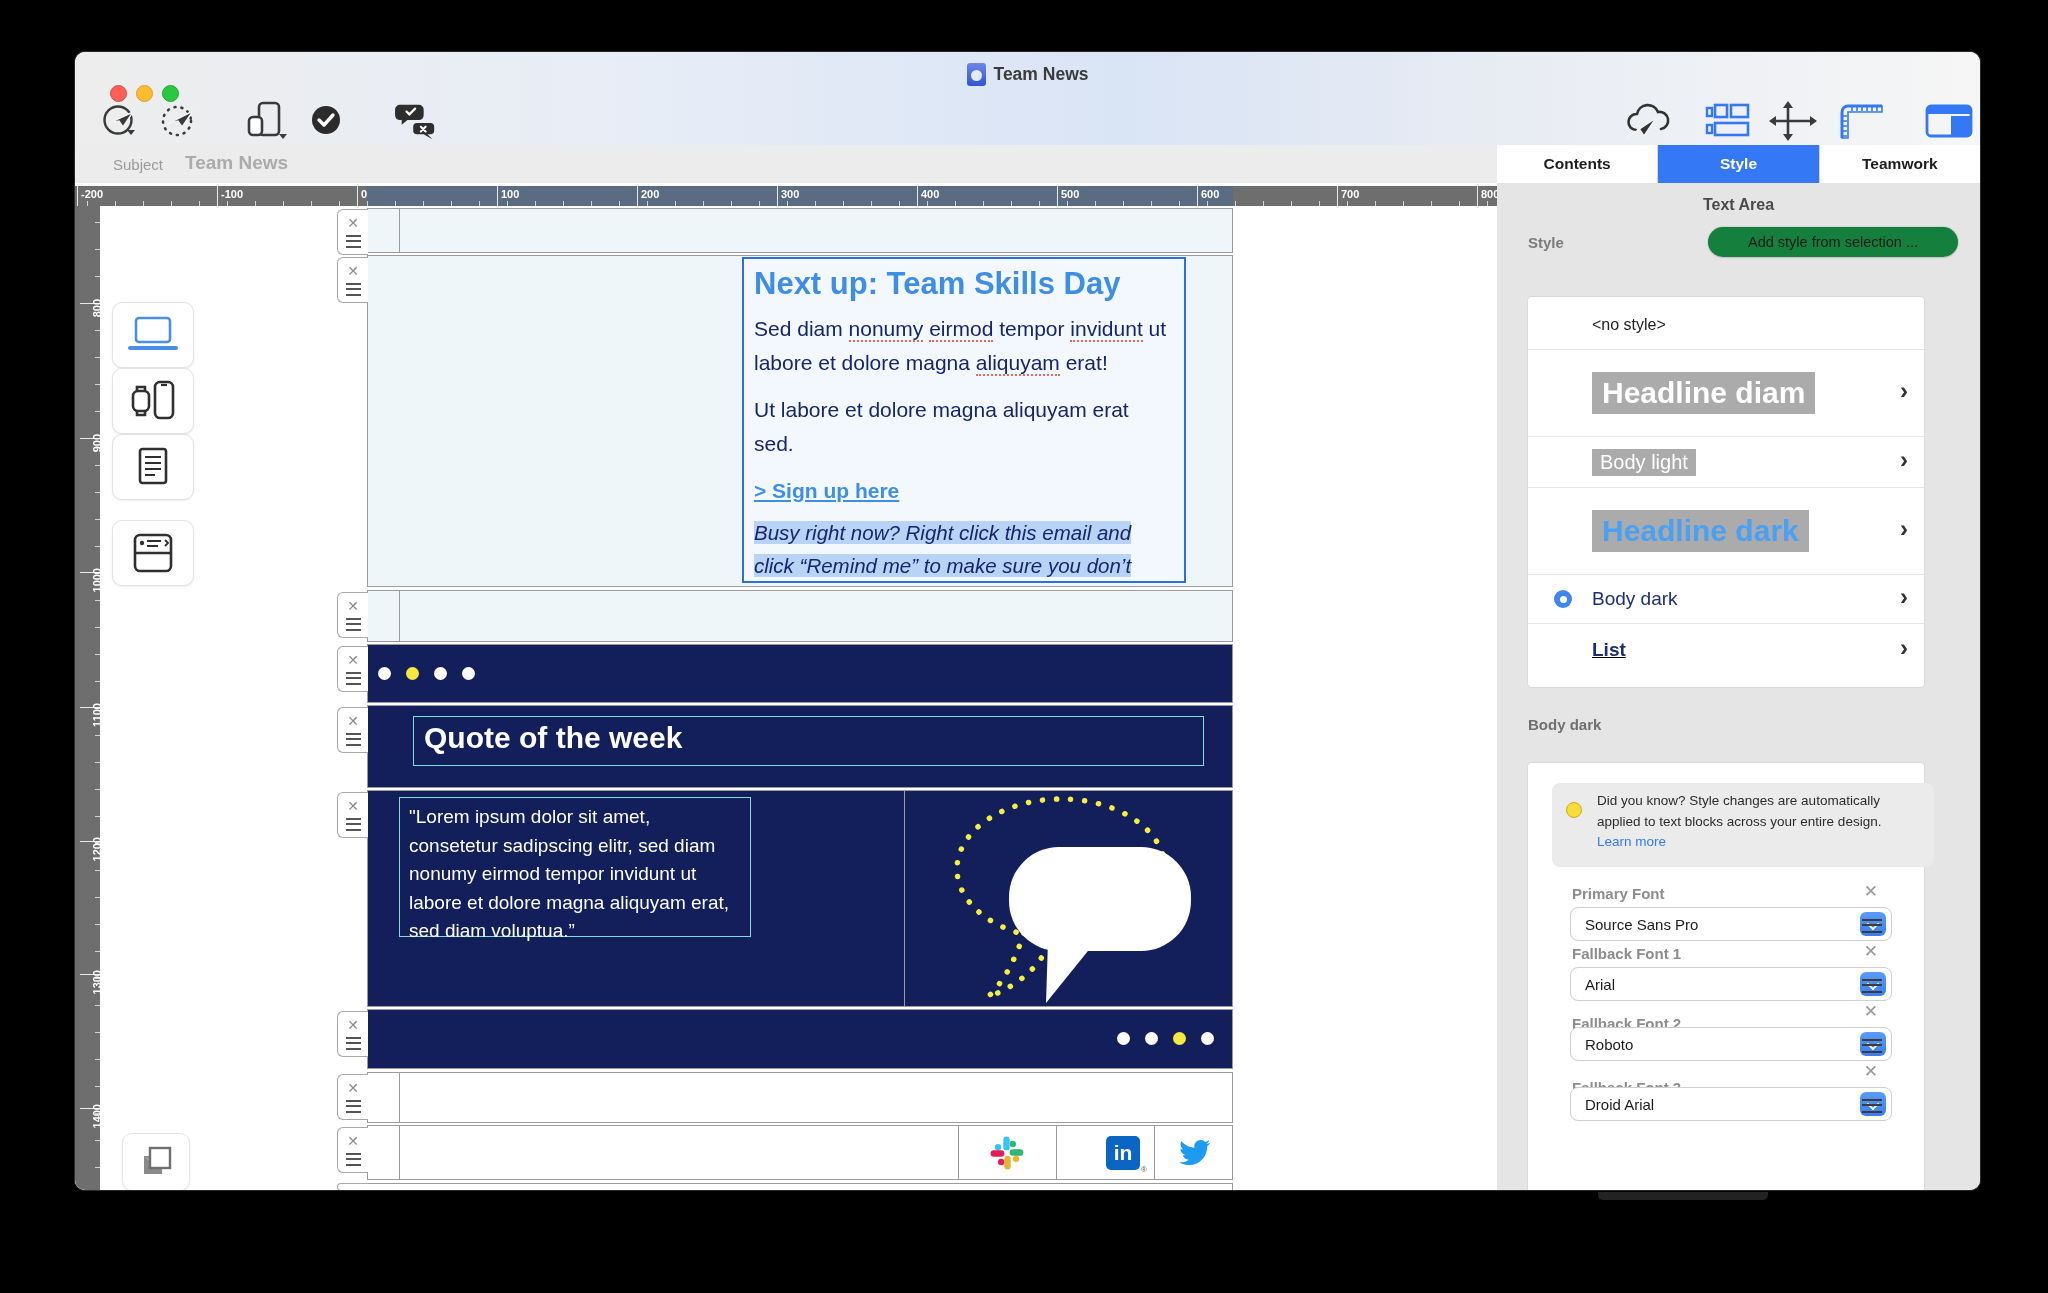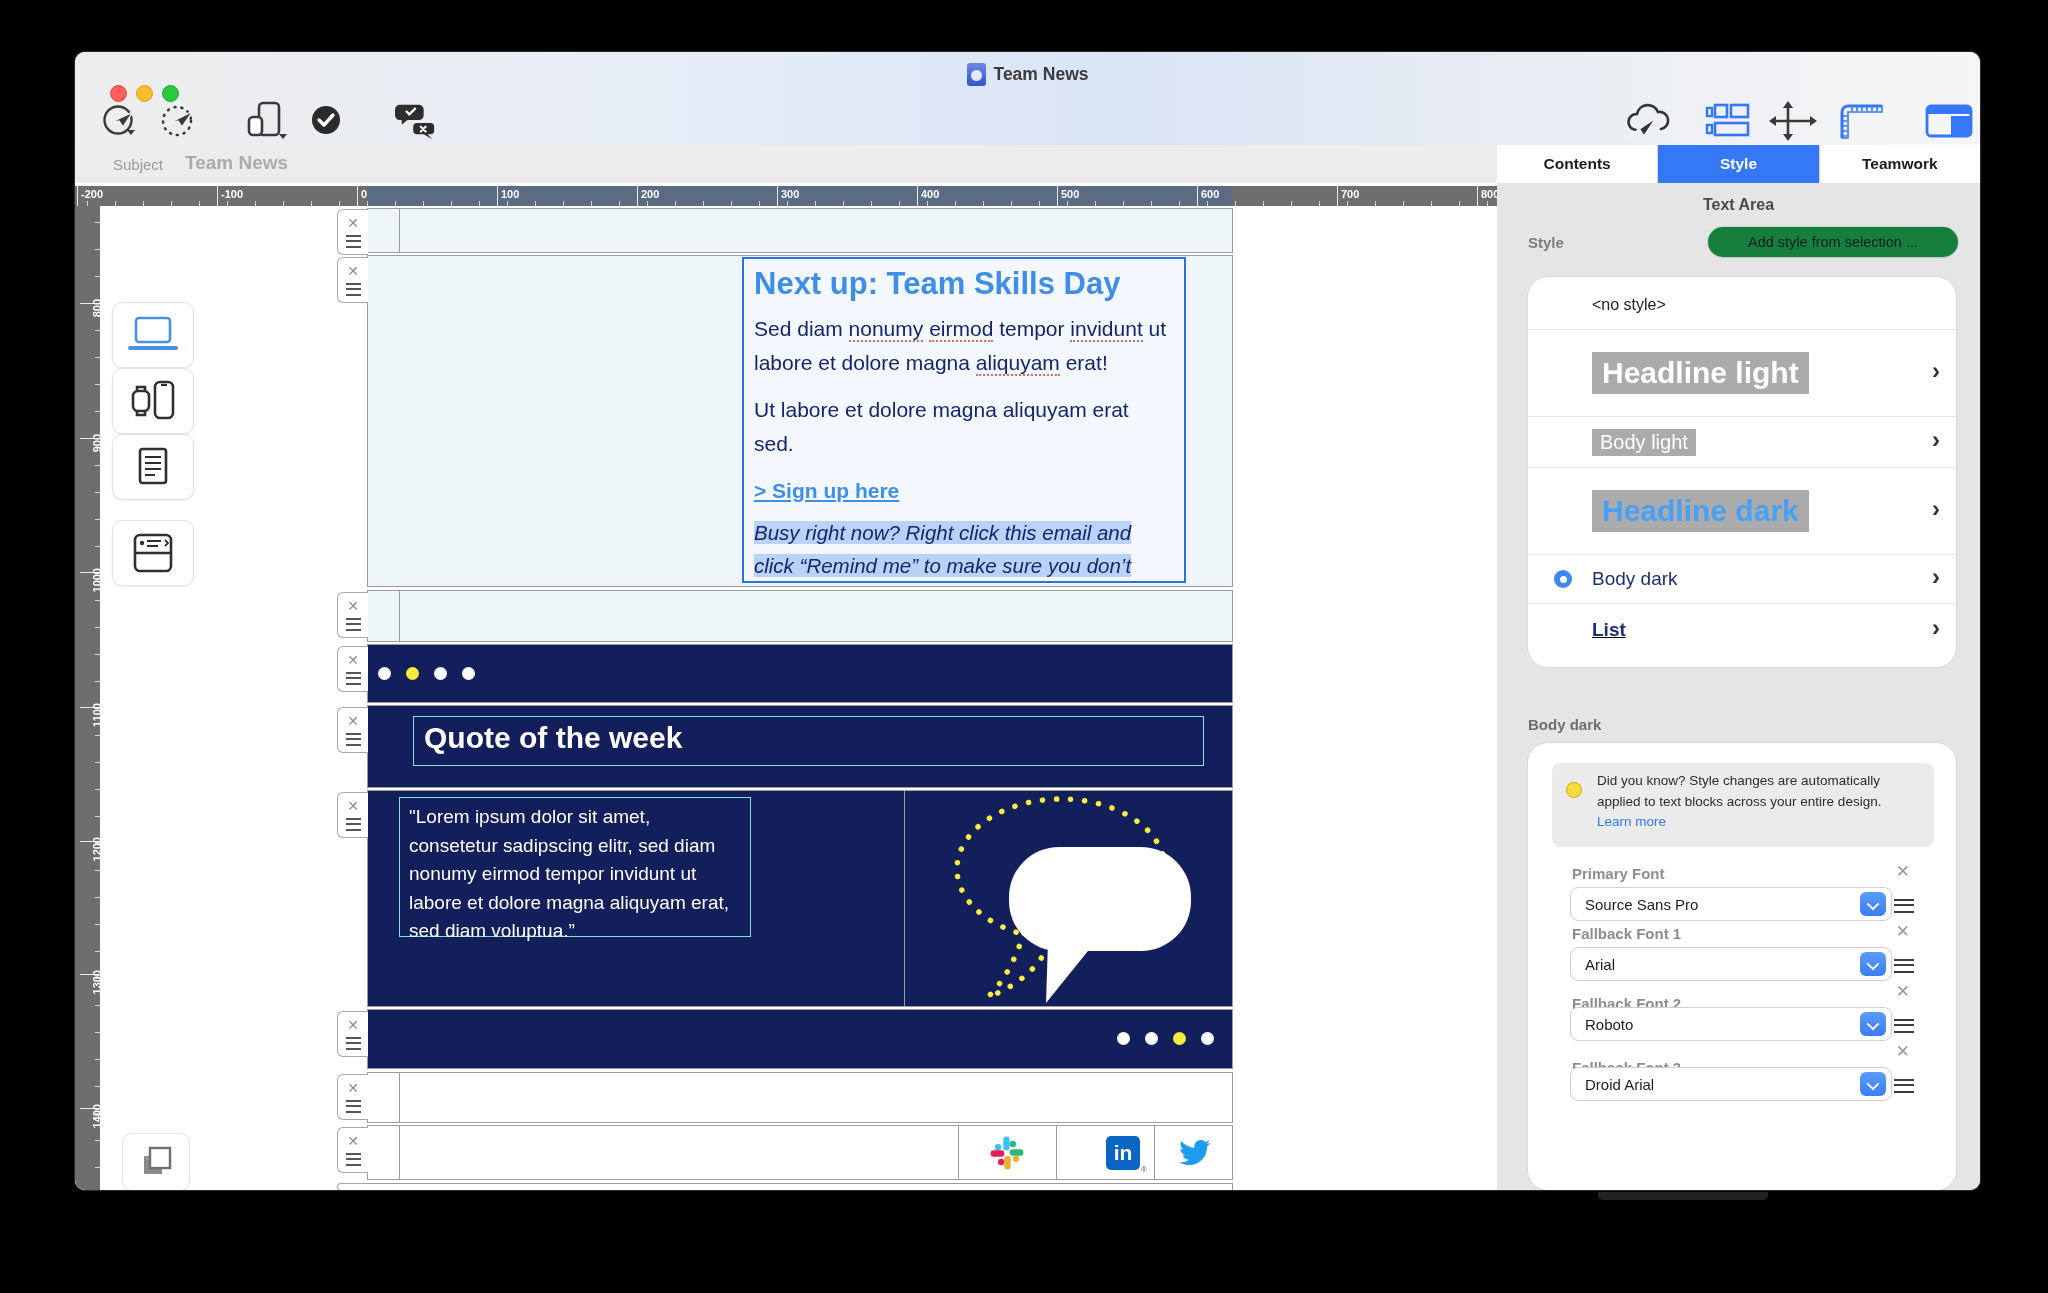--- a/index.html
+++ b/index.html
@@ -79,21 +79,21 @@
   
   .toolbox-btn{left:37px;width:80px;height:64px;background:#fff;border:1px solid #e3e3e3;border-radius:10px;
                box-shadow:0 1px 2px rgba(0,0,0,.08);display:flex;align-items:center;justify-content:center;}
   
   #panel{left:1422px;top:131px;width:483px;height:1007px;background:#e5e5e5;overflow:hidden;}
   .panel-title{top:13px;left:0;width:483px;text-align:center;font-size:16px;font-weight:700;color:#4a4a4a;}
   .style-label{left:31px;top:51px;font-size:15px;font-weight:700;color:#7c7c7c;}
   .add-style-btn{left:211px;top:44px;width:250px;height:30px;background:#15803d;border-radius:15px;
                  box-shadow:0 0 0 1px rgba(0,0,0,.07),0 1px 2px rgba(0,0,0,.1);
                  display:flex;align-items:center;justify-content:center;font-size:14.5px;color:#1a1a1a;}
-  .card{left:31px;width:428px;background:#fff;border-radius:20px;box-shadow:0 0 0 1px rgba(0,0,0,.05);}
+  .card{left:31px;width:396px;background:#fff;border-radius:4px;box-shadow:0 0 0 1px rgba(0,0,0,.05);margin-top:20px;}
   #style-card{top:94px;height:390px;padding:4px 0;box-sizing:border-box;}
   .style-row{position:relative;padding-left:64px;display:flex;align-items:center;border-bottom:1px solid #e6e6e6;}
   .style-row:last-child{border-bottom:none;}
   .chev{position:absolute;right:16px;font-size:24px;color:#333;font-weight:600;top:50%;transform:translateY(-58%);}
   .hl{background:#ababab;padding:4px 10px;}
   .radio{position:absolute;left:26px;width:18px;height:18px;border-radius:50%;background:#3f86ef;}
   .radio:before{content:"";position:absolute;left:5.5px;top:5.5px;width:7px;height:7px;border-radius:50%;background:#fff;}
   .sec2-label{left:31px;top:533px;font-size:15px;font-weight:700;color:#6f6f6f;}
   #font-card{top:560px;height:447px;}
   .tip-box{left:24px;top:20px;width:382px;height:84px;background:#ebebeb;border-radius:8px;}
@@ -496,21 +496,21 @@
     <div id="panel" class="abs">
       <div class="panel-title abs">Text Area</div>
       <div class="style-label abs">Style</div>
       <div class="add-style-btn abs">Add style from selection ...</div>
 
       <div id="style-card" class="card abs">
         <div class="style-row" style="height:48px;">
           <span style="font-size:16px;color:#222;">&lt;no style&gt;</span>
         </div>
         <div class="style-row" style="height:86px;">
-          <span class="hl" style="font-size:30px;font-weight:800;color:#fff;">Headline light</span>
+          <span class="hl" style="font-size:30px;font-weight:800;color:#fff;">Headline diam</span>
           <span class="chev">›</span>
         </div>
         <div class="style-row" style="height:50px;">
           <span class="hl" style="font-size:20px;color:#fff;padding:2px 8px;">Body light</span>
           <span class="chev">›</span>
         </div>
         <div class="style-row" style="height:86px;">
           <span class="hl" style="font-size:30px;font-weight:800;color:#4aa0f4;">Headline dark</span>
           <span class="chev">›</span>
         </div>

